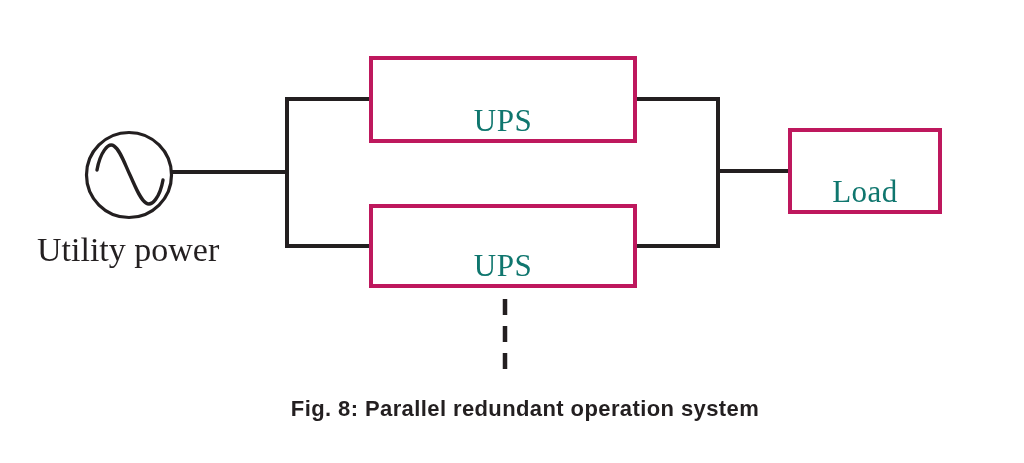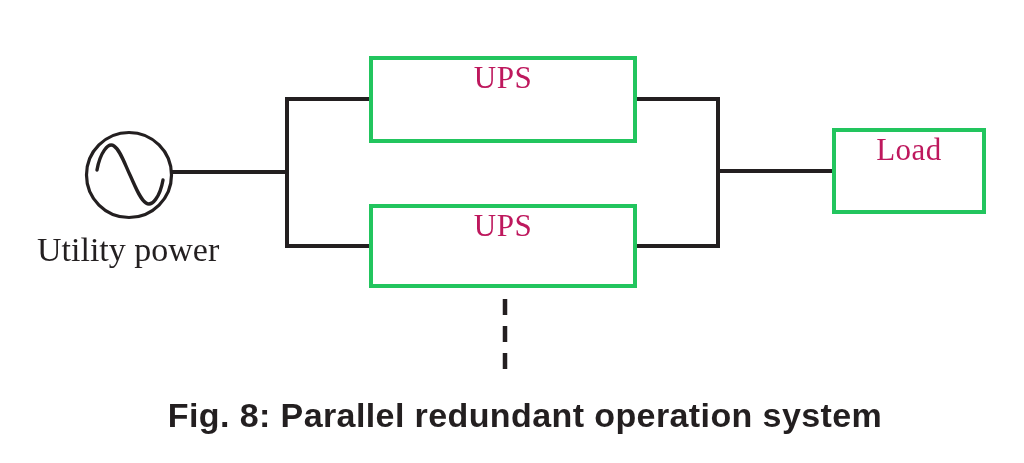--- a/index.html
+++ b/index.html
@@ -16,28 +16,28 @@
     font-family: "Liberation Serif", serif;
     color: #231f20;
   }
   .wire {
     position: absolute;
     background: #231f20;
   }
   .node-box {
     position: absolute;
     box-sizing: border-box;
-    border: 4px solid #22c55e;
+    border: 4px solid #be185d;
     background: #ffffff;
     display: flex;
-    align-items: flex-start;
+    align-items: flex-end;
     justify-content: center;
     font-family: "Liberation Serif", serif;
     font-size: 31px;
-    color: #be185d;
+    color: #0f766e;
     letter-spacing: 0.5px;
   }
   .svg-abs {
     position: absolute;
   }
   #utility-label {
     position: absolute;
     left: 37px;
     top: 231px;
     font-family: "Liberation Serif", serif;
@@ -46,21 +46,21 @@
     white-space: nowrap;
   }
   #caption {
     position: absolute;
     left: 26px;
     right: 0;
     top: 396px;
     text-align: center;
     font-family: "Liberation Sans", sans-serif;
     font-weight: bold;
-    font-size: 34px;
+    font-size: 22px;
     letter-spacing: 0.4px;
     color: #231f20;
     white-space: nowrap;
   }
 </style>
 </head>
 <body>
 
 <div id="canvas">
 
@@ -78,21 +78,21 @@
   <div class="wire" style="left:716px; top:97px; width:4px; height:151px;"></div>
   <div class="wire" style="left:716px; top:169px; width:116px; height:4px;"></div>
 
   <div class="node-box" style="left:369px; top:56px; width:268px; height:87px;">
     <span>UPS</span>
   </div>
   <div class="node-box" style="left:369px; top:204px; width:268px; height:84px;">
     <span>UPS</span>
   </div>
 
-  <div class="node-box" style="left:832px; top:128px; width:154px; height:86px;">
+  <div class="node-box" style="left:788px; top:128px; width:154px; height:86px;">
     <span>Load</span>
   </div>
 
   <svg class="svg-abs" style="left:501px; top:297px;" width="8" height="76" viewBox="0 0 8 76" aria-hidden="true">
     <line x1="4" y1="2" x2="4" y2="74" stroke="#231f20" stroke-width="4.5" stroke-dasharray="16 11"></line>
   </svg>
 
   <div id="utility-label">Utility power</div>
 
   <div id="caption">Fig. 8: Parallel redundant operation system</div>

